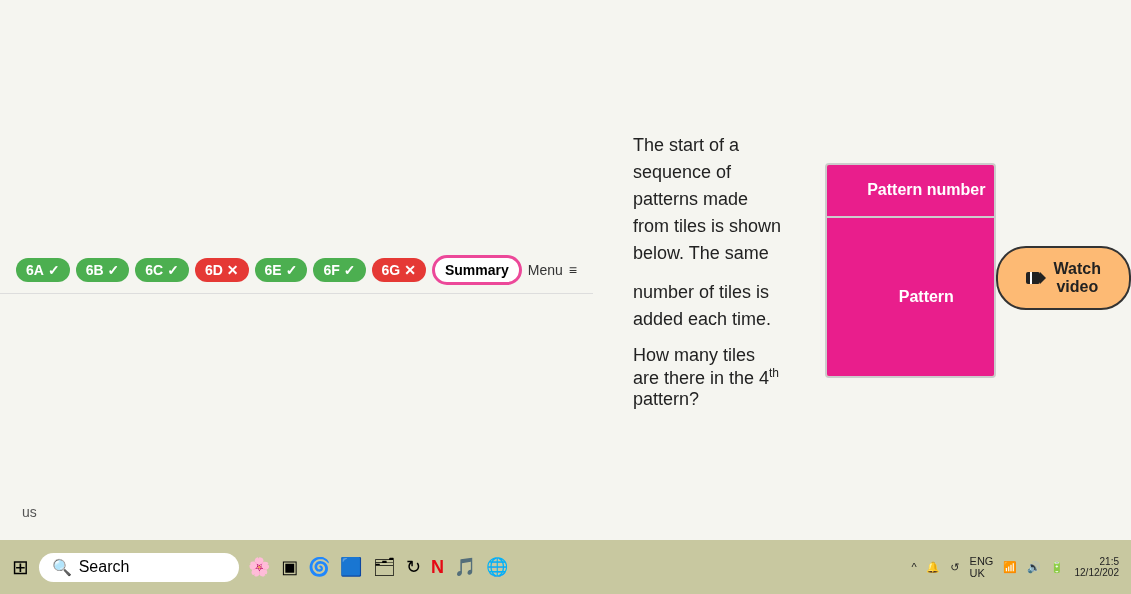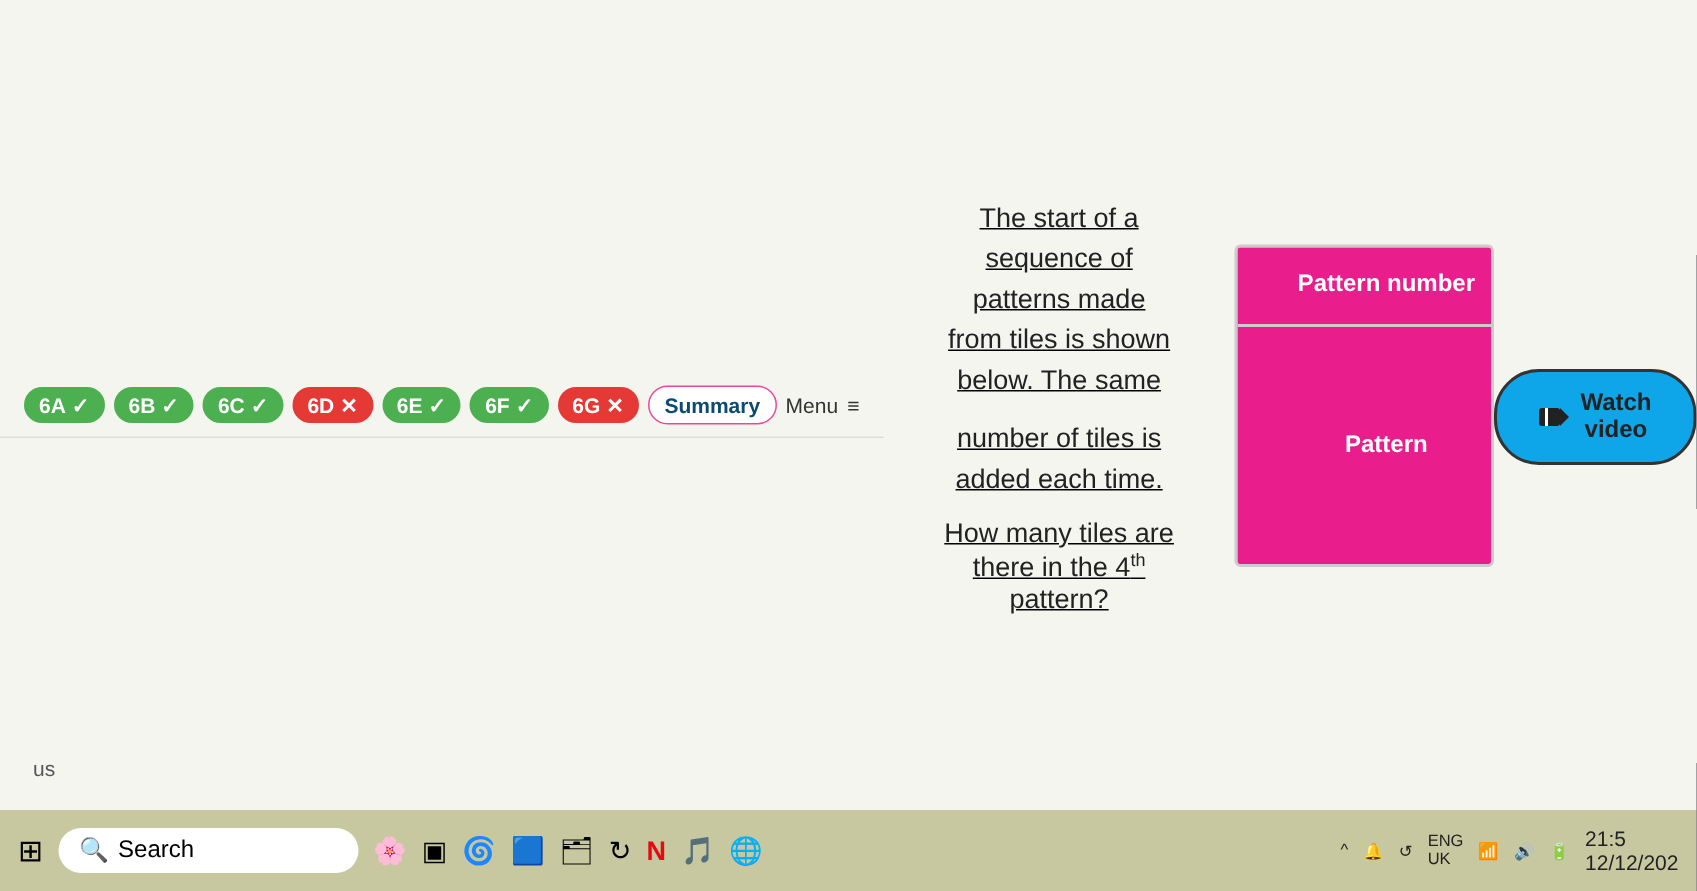--- a/index.html
+++ b/index.html
@@ -39,21 +39,21 @@
       gap: 4px;
       padding: 4px 10px;
       border-radius: 20px;
       font-size: 14px;
       font-weight: bold;
       color: white;
     }
 
     .nav-badge.green { background: #4caf50; }
     .nav-badge.red { background: #e53935; color: white; }
-    .nav-badge.summary { background: white; color: #0c4a6e; border: 1px solid #ec4899; }
+    .nav-badge.summary { background: white; color: #000000; border: 3px solid #ec4899; }
 
     .nav-right {
       margin-left: auto;
       display: flex;
       align-items: center;
       gap: 12px;
     }
 
     .menu-btn {
       display: flex;
@@ -62,23 +62,21 @@
       font-size: 14px;
       color: #333;
       cursor: pointer;
       background: none;
       border: none;
     }
 
     
     .question-area {
       padding: 20px 40px 10px;
-      text-align: center;
       max-width: 750px;
-      text-decoration: underline;
     }
 
     .question-text {
       font-size: 18px;
       color: #222;
       line-height: 1.5;
       margin-bottom: 12px;
     }
 
     .question-sub {
@@ -209,21 +207,21 @@
     }
 
     
     .watch-video-btn {
       display: inline-flex;
       align-items: center;
       gap: 8px;
       padding: 12px 28px;
       border: 2px solid #333;
       border-radius: 30px;
-      background: #0ea5e9;
+      background: #fdba74;
       font-size: 16px;
       font-weight: bold;
       color: #222;
       cursor: pointer;
       margin-top: 16px;
     }
 
     .video-icon {
       display: inline-flex;
       align-items: center;
@@ -291,21 +289,22 @@
     .taskbar-right {
       margin-left: auto;
       display: flex;
       align-items: center;
       gap: 10px;
       font-size: 11px;
       color: #222;
     }
 
     .taskbar-clock {
-      font-size: 14px;
+      text-align: right;
+      font-size: 10px;
     }
   </style>
 </head>
 <body>
 
 <div class="main-content">
 
   <div class="top-nav">
     <span class="nav-badge green">
       <span>6A</span>

